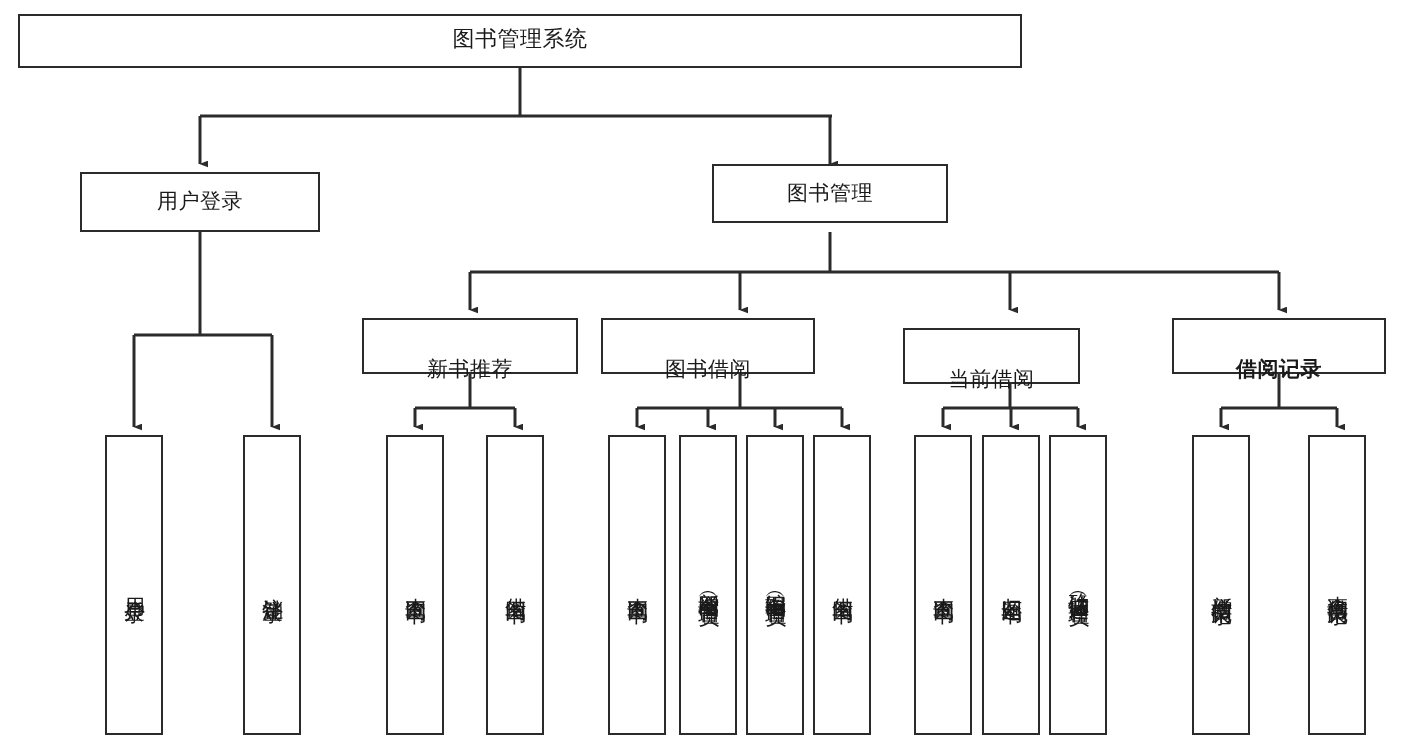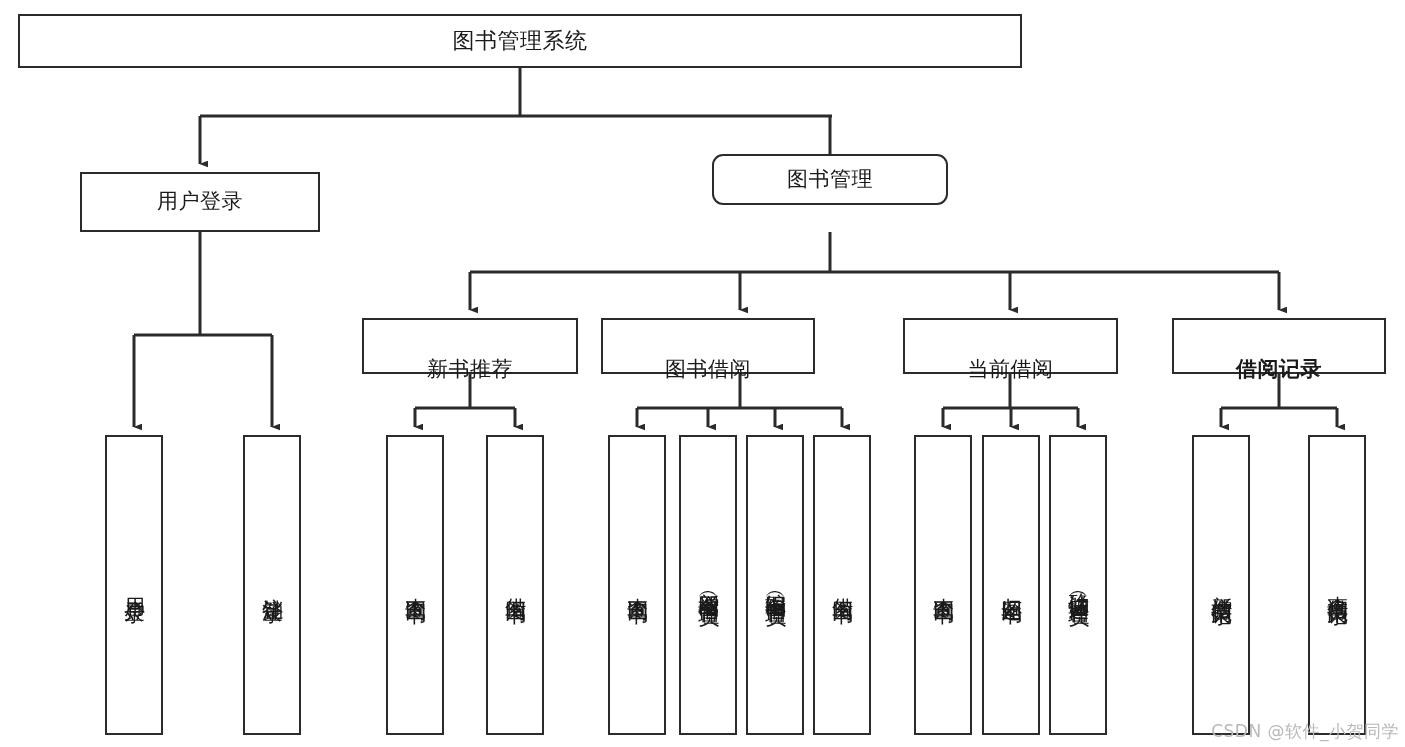--- a/index.html
+++ b/index.html
@@ -119,36 +119,36 @@
       <path d="M1078,408 L1078,427" marker-end="url(#arrowhead)"></path>
 
       <path d="M1279,374 L1279,408"></path>
       <path d="M1221,408 L1337,408"></path>
       <path d="M1221,408 L1221,427" marker-end="url(#arrowhead)"></path>
       <path d="M1337,408 L1337,427" marker-end="url(#arrowhead)"></path>
     </g>
   </svg>
 
   <div id="nodes-layer">
-      <div class="node root" style="left: 18px; top: 14px; width: 1004px; height: 54px;">
+      <div class="node root" style="left: 18px; top: 14px; width: 1004px; height: 54px; font-family: Liberation Mono, monospace;">
         <span class="label">图书管理系统</span>
       </div>
       <div class="node l1" style="left: 80px; top: 172px; width: 240px; height: 60px;">
         <span class="label">用户登录</span>
       </div>
-      <div class="node l1" style="left: 712px; top: 154px; width: 236px; height: 51px; border-radius: 11px;">
+      <div class="node l1" style="left: 712px; top: 164px; width: 236px; height: 59px;">
         <span class="label">图书管理</span>
       </div>
       <div class="node l2" style="left: 362px; top: 318px; width: 216px; height: 56px;">
         <span class="label">新书推荐</span>
       </div>
       <div class="node l2" style="left: 601px; top: 318px; width: 214px; height: 56px; font-family: Liberation Serif, serif;">
         <span class="label">图书借阅</span>
       </div>
-      <div class="node l2" style="left: 903px; top: 318px; width: 215px; height: 56px;">
+      <div class="node l2" style="left: 903px; top: 328px; width: 177px; height: 56px;">
         <span class="label">当前借阅</span>
       </div>
       <div class="node l2" style="left: 1172px; top: 318px; width: 214px; height: 56px; font-weight: bold;">
         <span class="label">借阅记录</span>
       </div>
       <div class="node l3 vertical" style="left: 105px; top: 435px; width: 58px; height: 300px;">
         <span class="label">用户登录</span>
       </div>
       <div class="node l3 vertical" style="left: 243px; top: 435px; width: 58px; height: 300px;">
         <span class="label">注销登录</span>
@@ -181,14 +181,13 @@
         <span class="label">确认归还（管理员）</span>
       </div>
       <div class="node l3 vertical" style="left: 1192px; top: 435px; width: 58px; height: 300px;">
         <span class="label">新增借阅记录</span>
       </div>
       <div class="node l3 vertical" style="left: 1308px; top: 435px; width: 58px; height: 300px;">
         <span class="label">查询借阅记录</span>
       </div>
     </div>
 
-  <div class="watermark">CSDN @软件_小贺同学</div>
 </div>
 
 </body></html>

